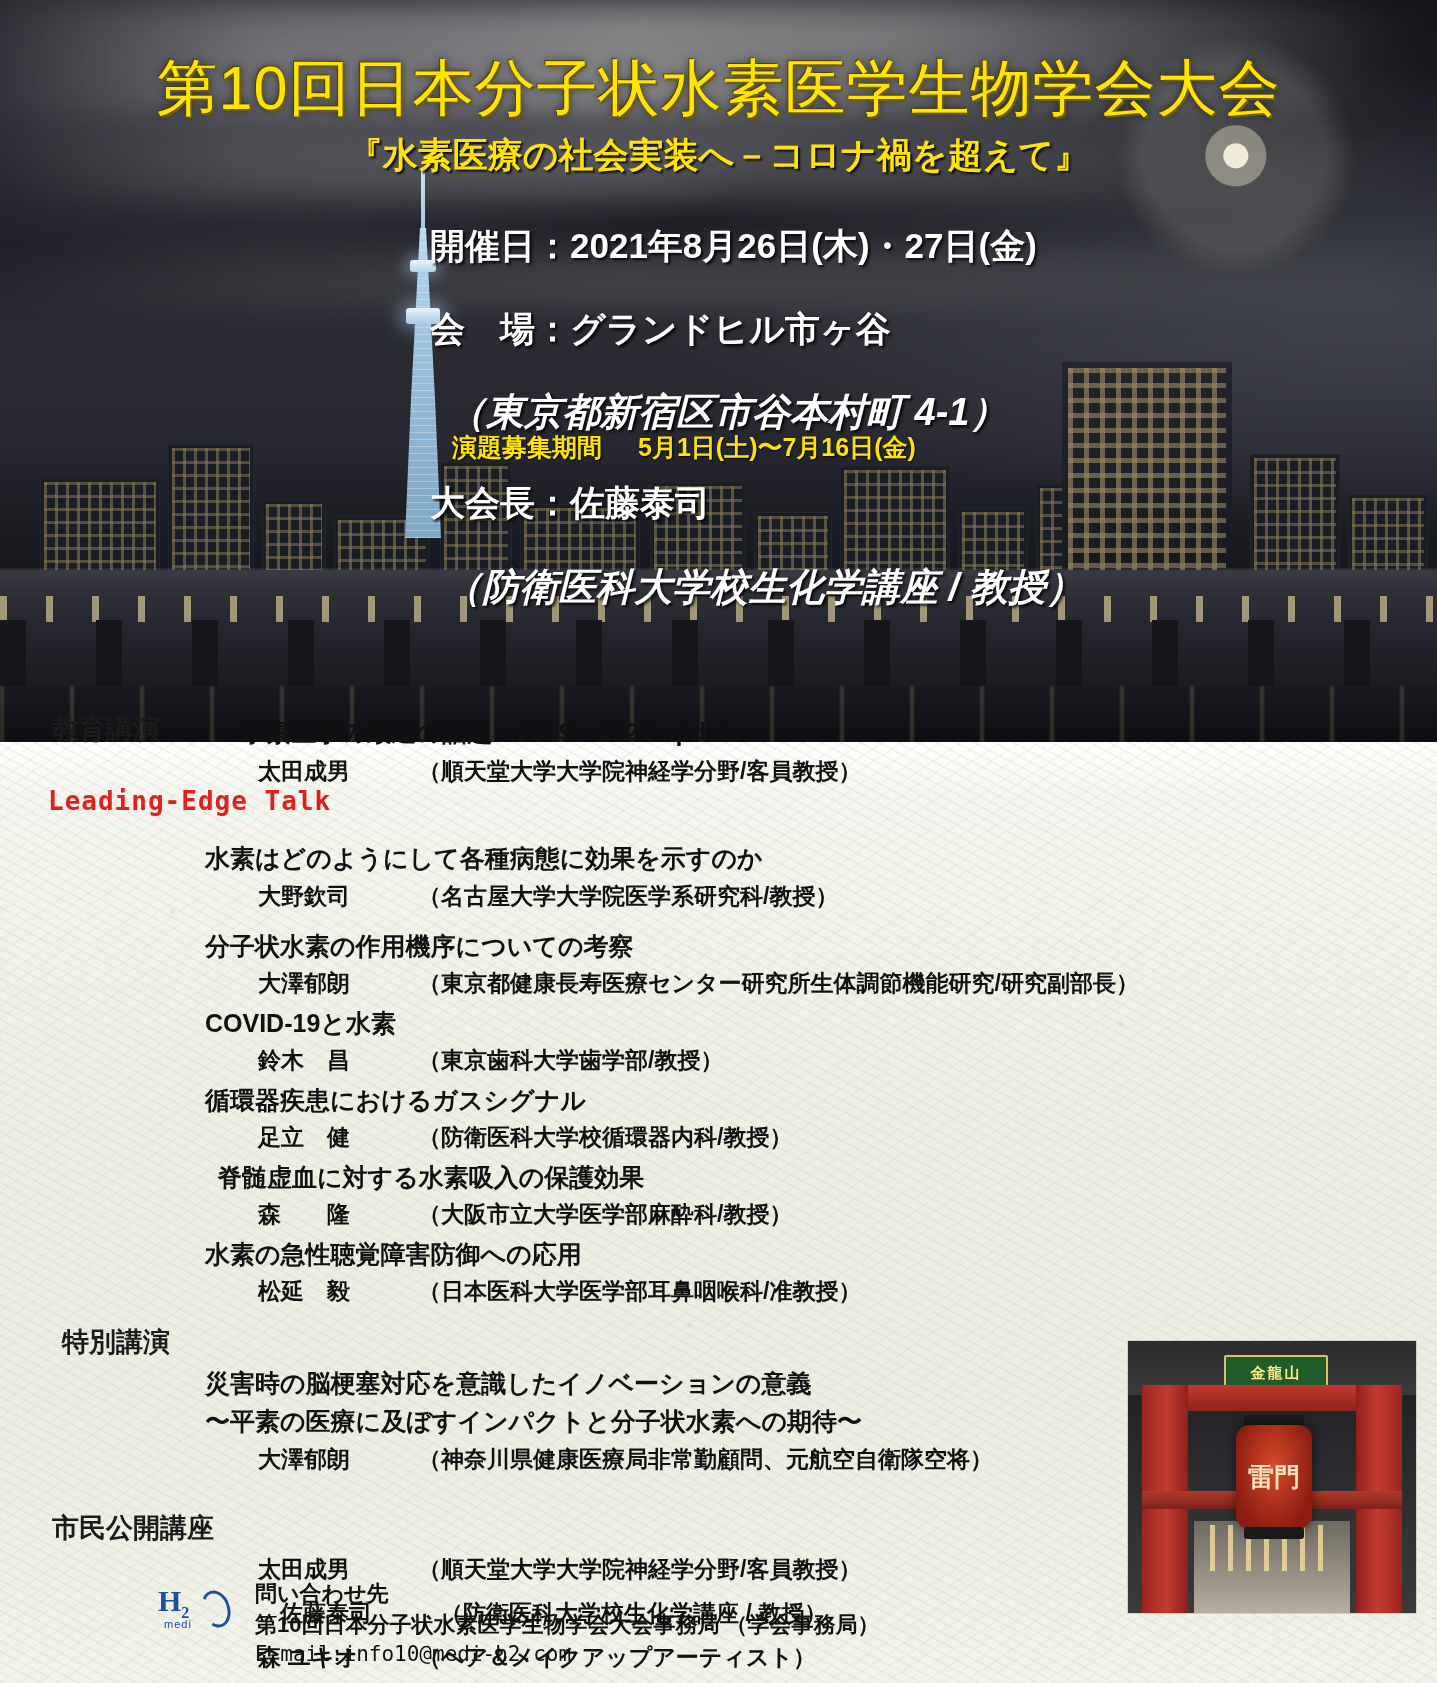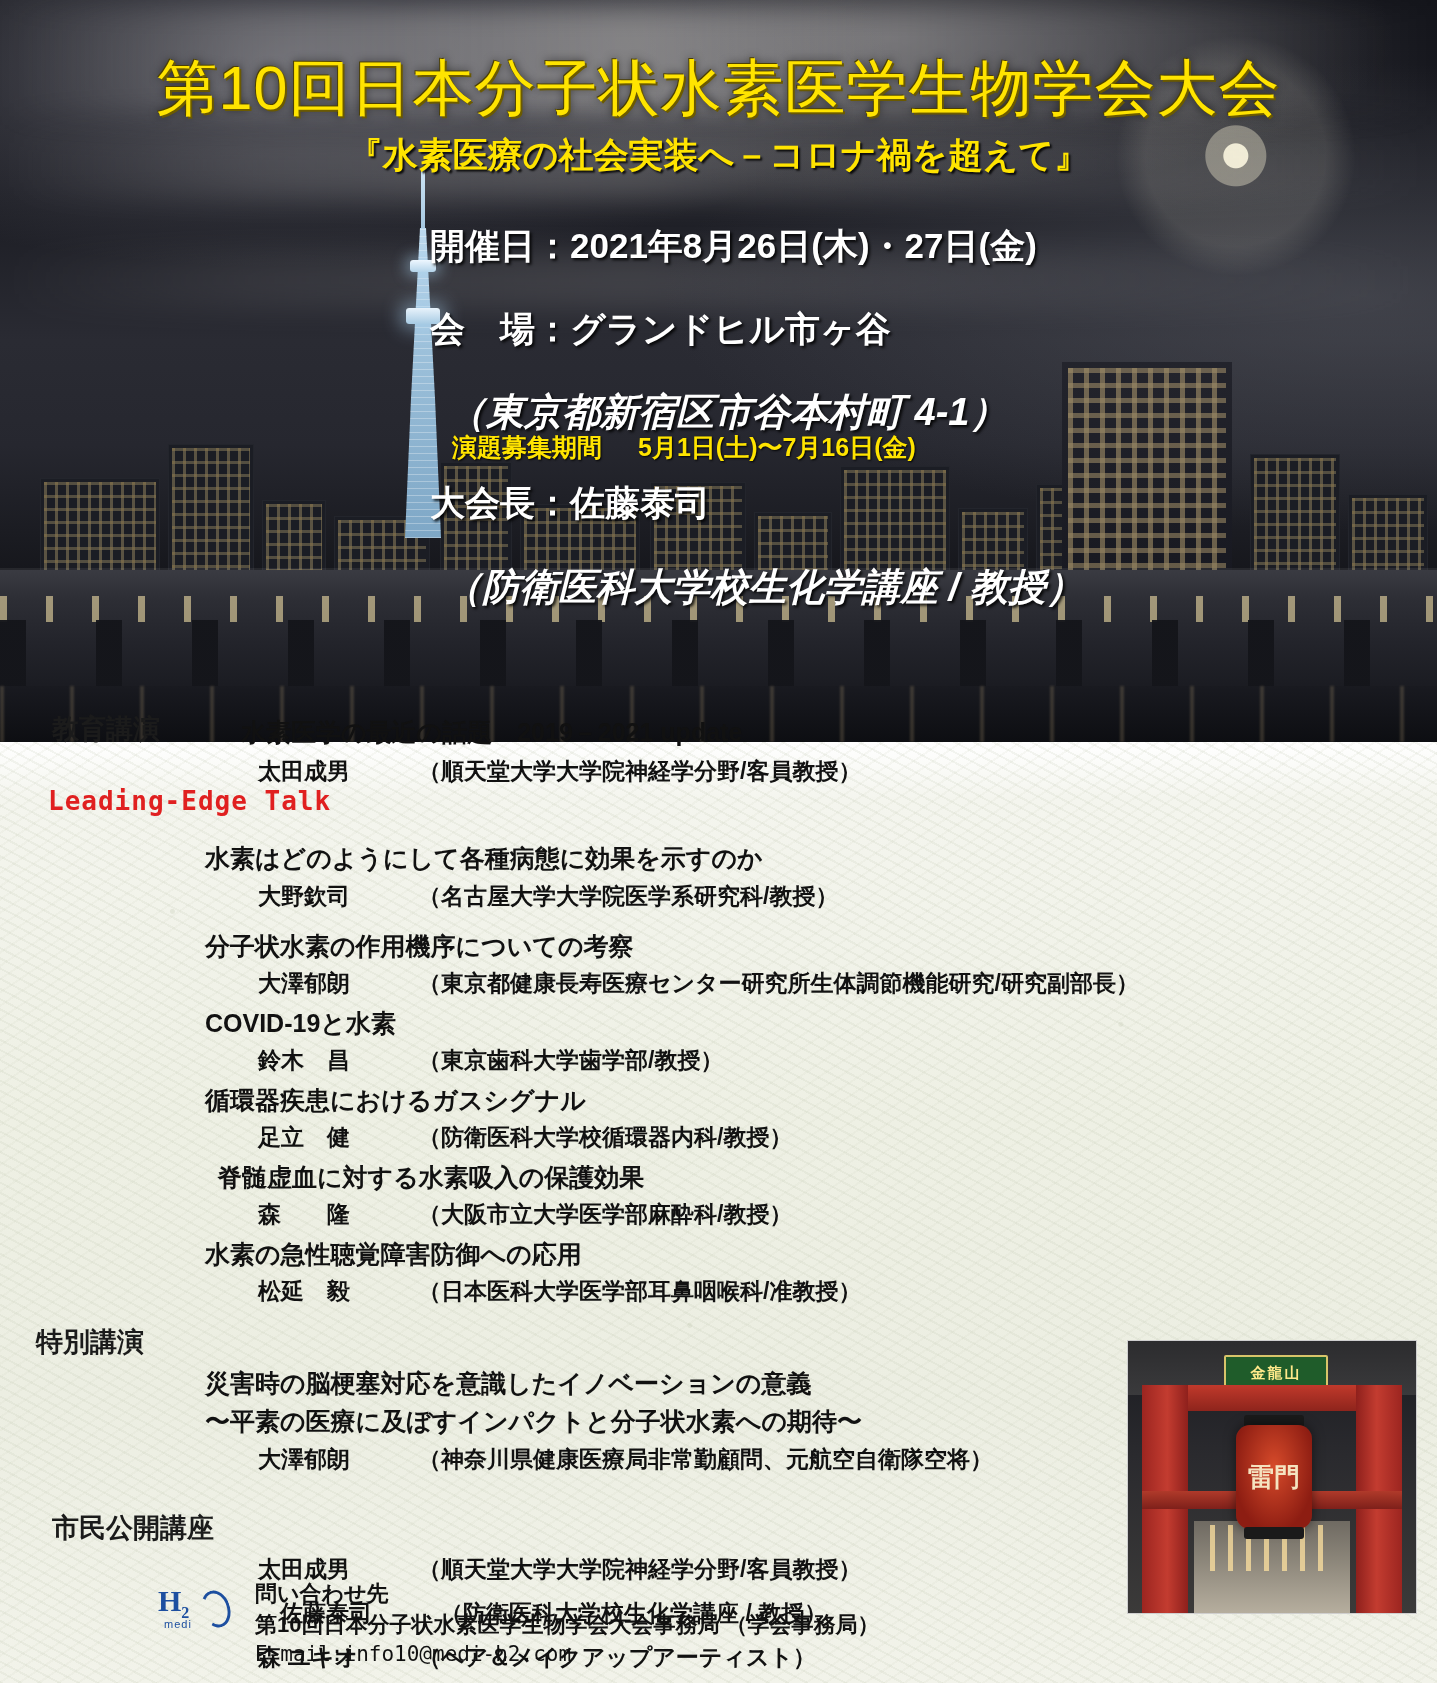--- a/index.html
+++ b/index.html
@@ -321,21 +321,21 @@
     <div class="tline" style="left:205px;top:419px;margin-left:12px;">脊髄虚血に対する水素吸入の保護効果</div>
     <div class="sline" style="left:258px;top:457px;">
       <span class="nm">森　　隆</span><span>（大阪市立大学医学部麻酔科/教授）</span>
     </div>
 
     <div class="tline" style="left:205px;top:496px;">水素の急性聴覚障害防御への応用</div>
     <div class="sline" style="left:258px;top:534px;">
       <span class="nm">松延　毅</span><span>（日本医科大学医学部耳鼻咽喉科/准教授）</span>
     </div>
 
-    <div class="sec-head" style="left:36px;top:582px;text-align:center;">特別講演</div>
+    <div class="sec-head" style="left:62px;top:582px;text-align:center;">特別講演</div>
     <div class="tline" style="left:205px;top:625px;">災害時の脳梗塞対応を意識したイノベーションの意義</div>
     <div class="tline" style="left:205px;top:663px;">〜平素の医療に及ぼすインパクトと分子状水素への期待〜</div>
     <div class="sline" style="left:258px;top:702px;">
       <span class="nm">大澤郁朗</span><span>（神奈川県健康医療局非常勤顧問、元航空自衛隊空将）</span>
     </div>
 
     <div class="sec-head" style="left:52px;top:768px;">市民公開講座</div>
     <div class="sline" style="left:258px;top:812px;">
       <span class="nm">太田成男</span><span>（順天堂大学大学院神経学分野/客員教授）</span>
     </div>

